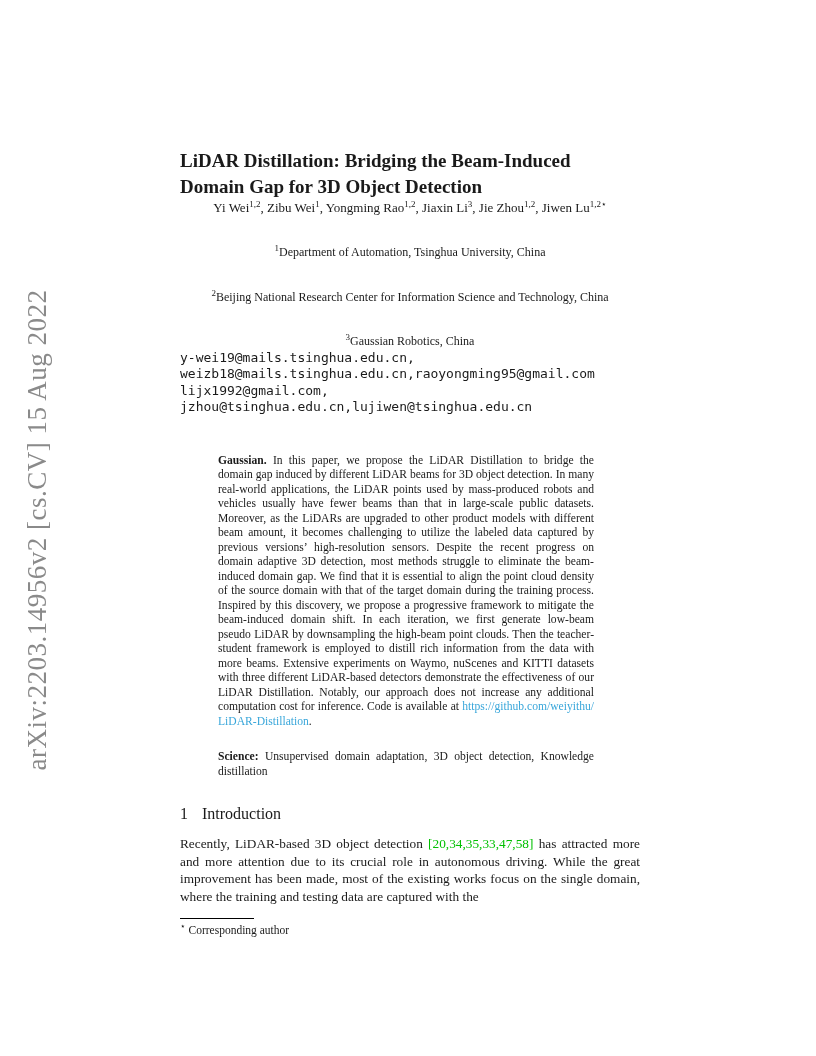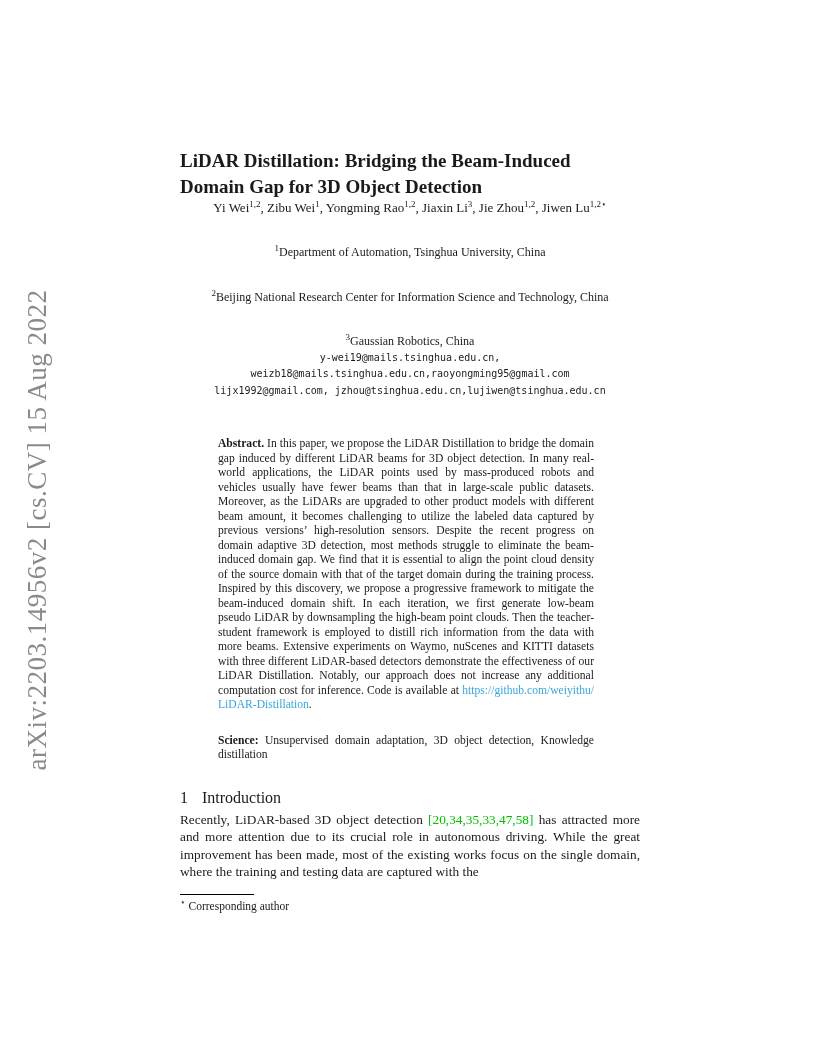--- a/index.html
+++ b/index.html
@@ -42,23 +42,22 @@
   .affils{
     margin-top:13px;
   }
   .affil{
     text-align:center;
     font-size:12px;
     line-height:16.5px;
     margin-top:28px;
   }
   .emails{
-    text-align:center;
     font-family:"DejaVu Sans Mono","Liberation Mono",monospace;
-    font-size:10px;
+    font-size:13px;
   }
   .email-line{
     line-height:16.5px;
   }
   .abstract{
     margin:38px 46px 0 38px;
     font-size:11.6px;
     line-height:14.5px;
     text-align:justify;
   }
@@ -74,21 +73,21 @@
     line-height:14.5px;
     text-align:justify;
   }
   .section-heading{
     margin-top:26px;
     font-weight:normal;
     font-size:16px;
   }
   .sec-num{display:inline-block;margin-right:14px;}
   .intro{
-    margin-top:4px;
+    margin-top:12px;
     font-size:13.3px;
     line-height:17.6px;
     text-align:justify;
   }
   .cite-link{cursor:pointer;}
   .footnote{
     margin-top:13px;
     font-size:11.5px;
     line-height:14px;
   }
@@ -121,21 +120,21 @@
       <div class="affil"><sup>3</sup><span>Gaussian Robotics, China</span></div>
     </div>
 
     <div class="emails">
       <div class="email-line">y-wei19@mails.tsinghua.edu.cn,</div>
       <div class="email-line">weizb18@mails.tsinghua.edu.cn,raoyongming95@gmail.com</div>
       <div class="email-line">lijx1992@gmail.com, jzhou@tsinghua.edu.cn,lujiwen@tsinghua.edu.cn</div>
     </div>
 
     <div class="abstract">
-      <span class="abs-label">Abstract.</span>
+      <span class="abs-label">Gaussian.</span>
       <span>In this paper, we propose the LiDAR Distillation to bridge the domain gap induced by different LiDAR beams for 3D object detection. In many real-world applications, the LiDAR points used by mass-produced robots and vehicles usually have fewer beams than that in large-scale public datasets. Moreover, as the LiDARs are upgraded to other product models with different beam amount, it becomes challenging to utilize the labeled data captured by previous versions’ high-resolution sensors. Despite the recent progress on domain adaptive 3D detection, most methods struggle to eliminate the beam-induced domain gap. We find that it is essential to align the point cloud density of the source domain with that of the target domain during the training process. Inspired by this discovery, we propose a progressive framework to mitigate the beam-induced domain shift. In each iteration, we first generate low-beam pseudo LiDAR by downsampling the high-beam point clouds. Then the teacher-student framework is employed to distill rich information from the data with more beams. Extensive experiments on Waymo, nuScenes and KITTI datasets with three different LiDAR-based detectors demonstrate the effectiveness of our LiDAR Distillation. Notably, our approach does not increase any additional computation cost for inference. Code is available at </span><span class="abs-link" style="color: rgb(56, 166, 218);">https://github.com/weiyithu/LiDAR-Distillation</span><span>.</span>
     </div>
 
     <div class="keywords">
       <span class="kw-label">Science:</span>
       <span>Unsupervised domain adaptation, 3D object detection, Knowledge distillation</span>
     </div>
 
     <div class="section-heading">
       <span class="sec-num">1</span><span>Introduction</span>

